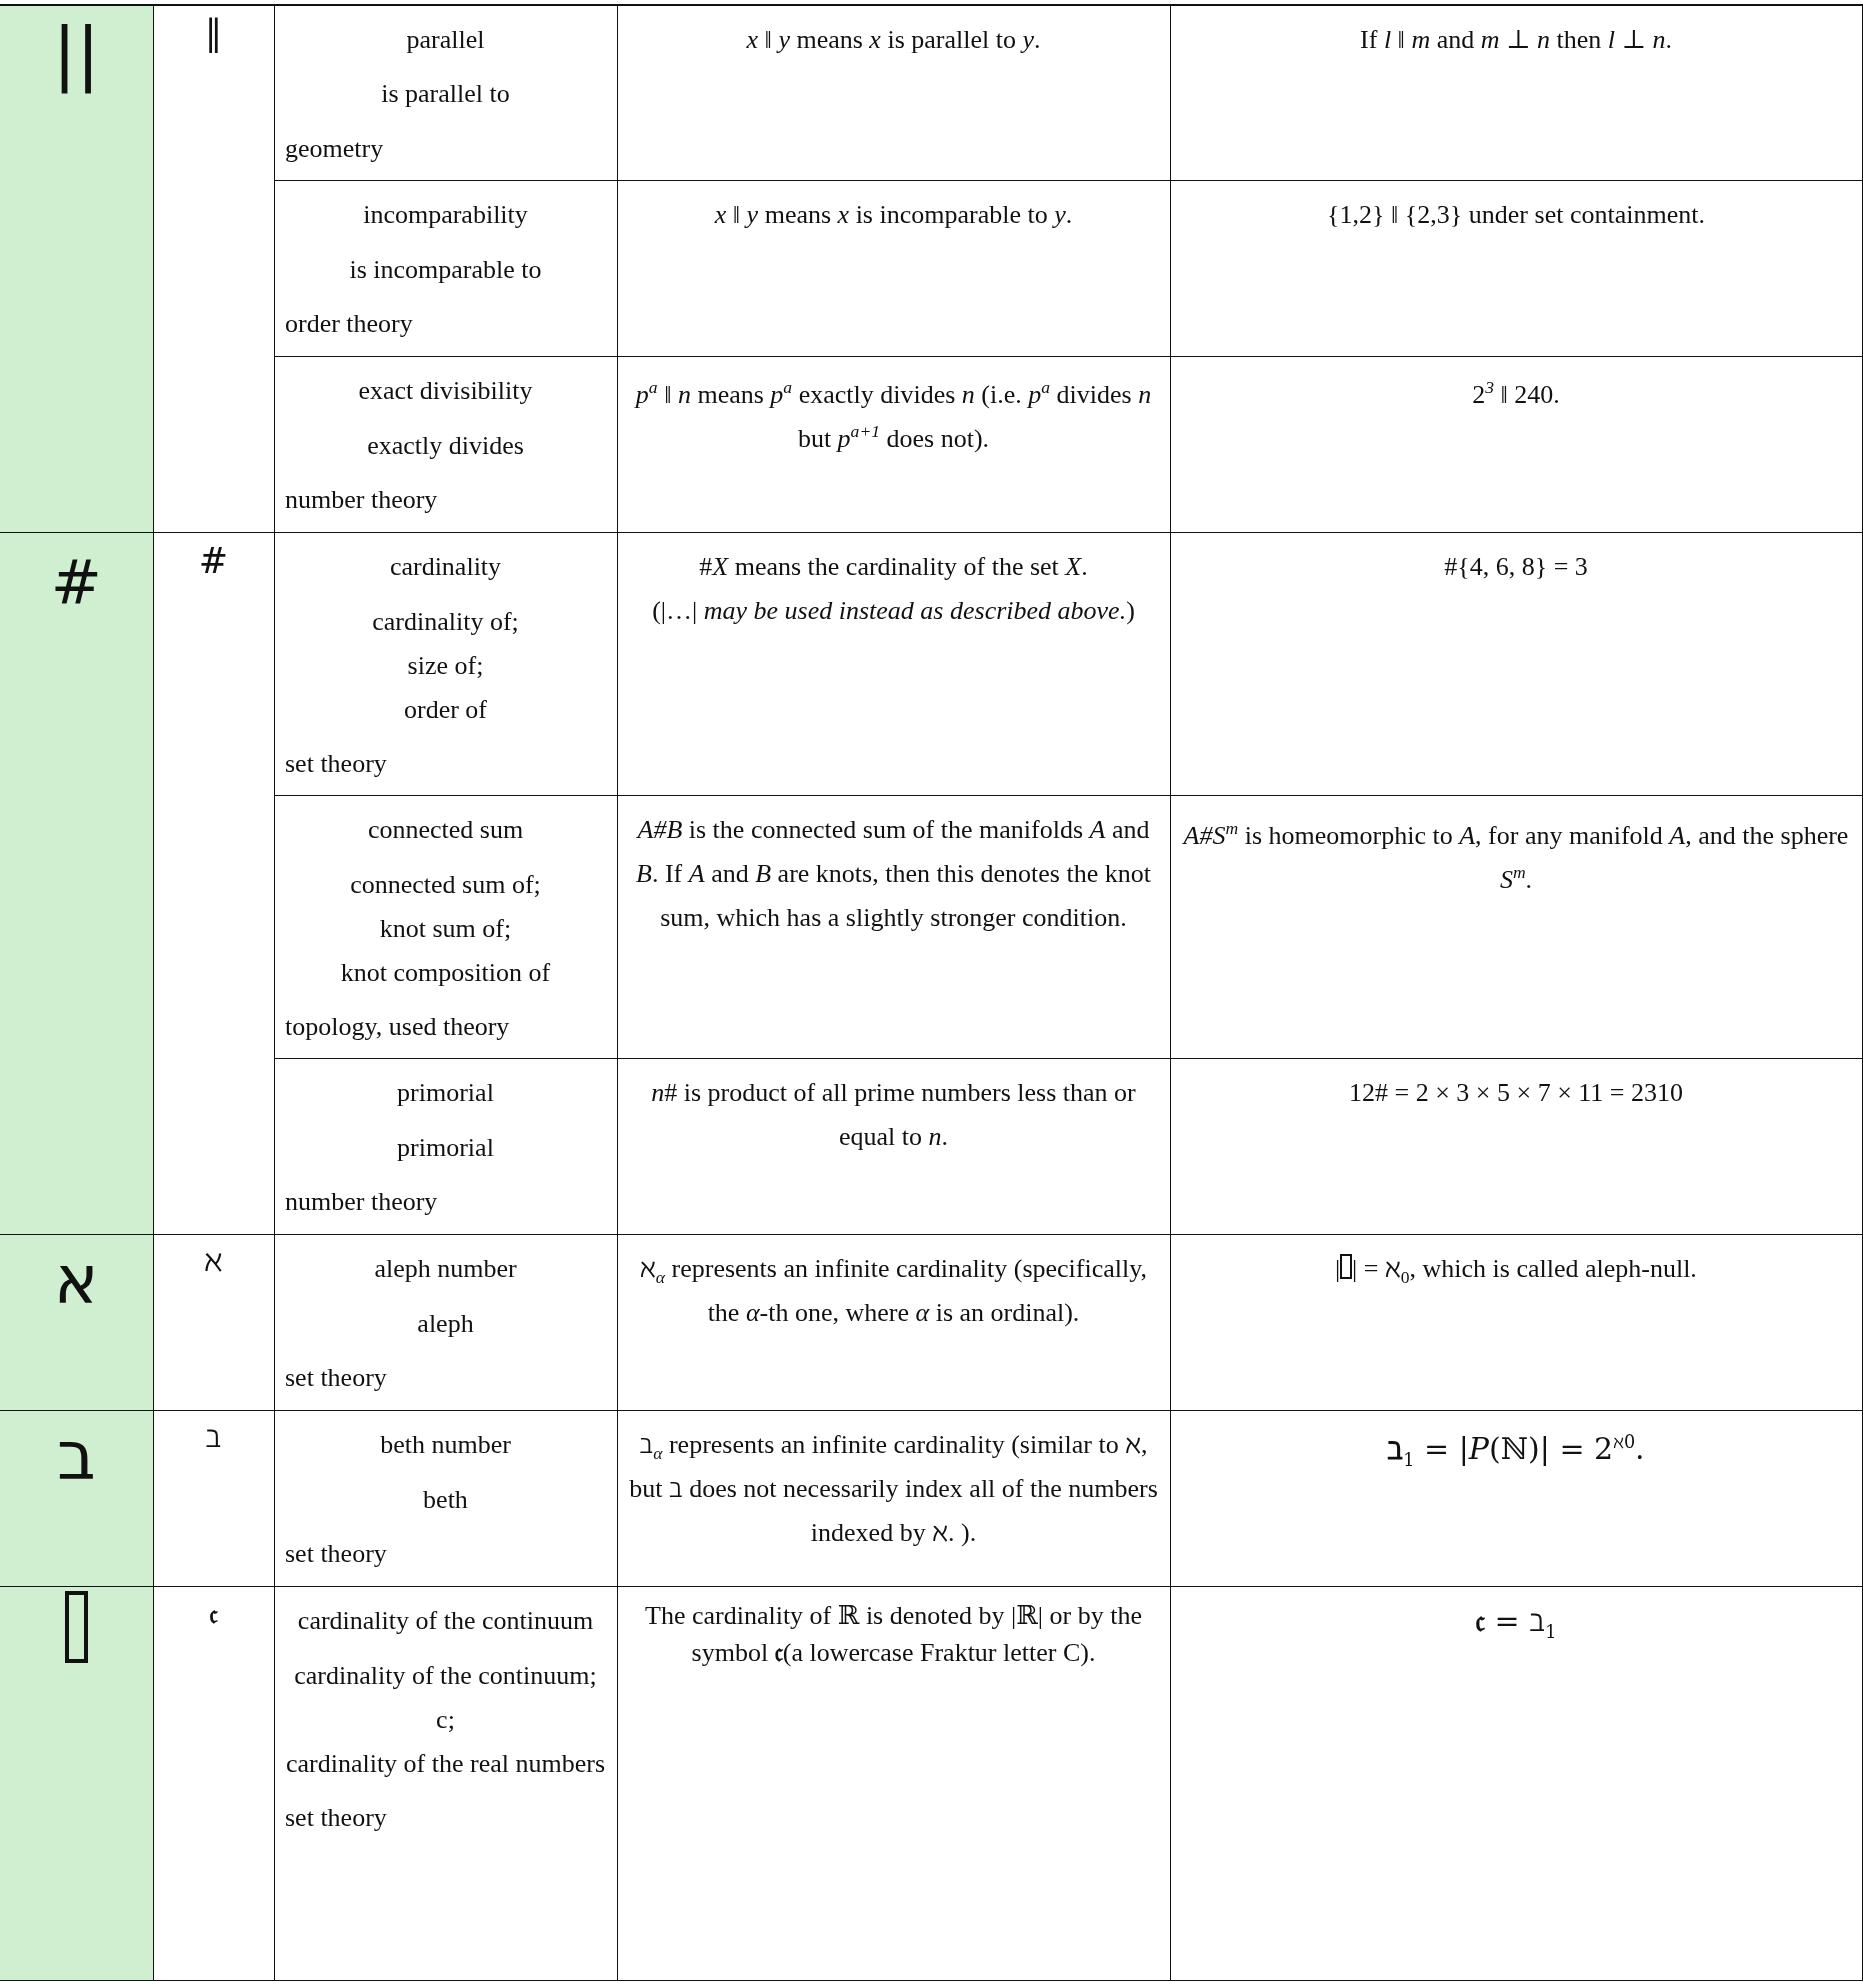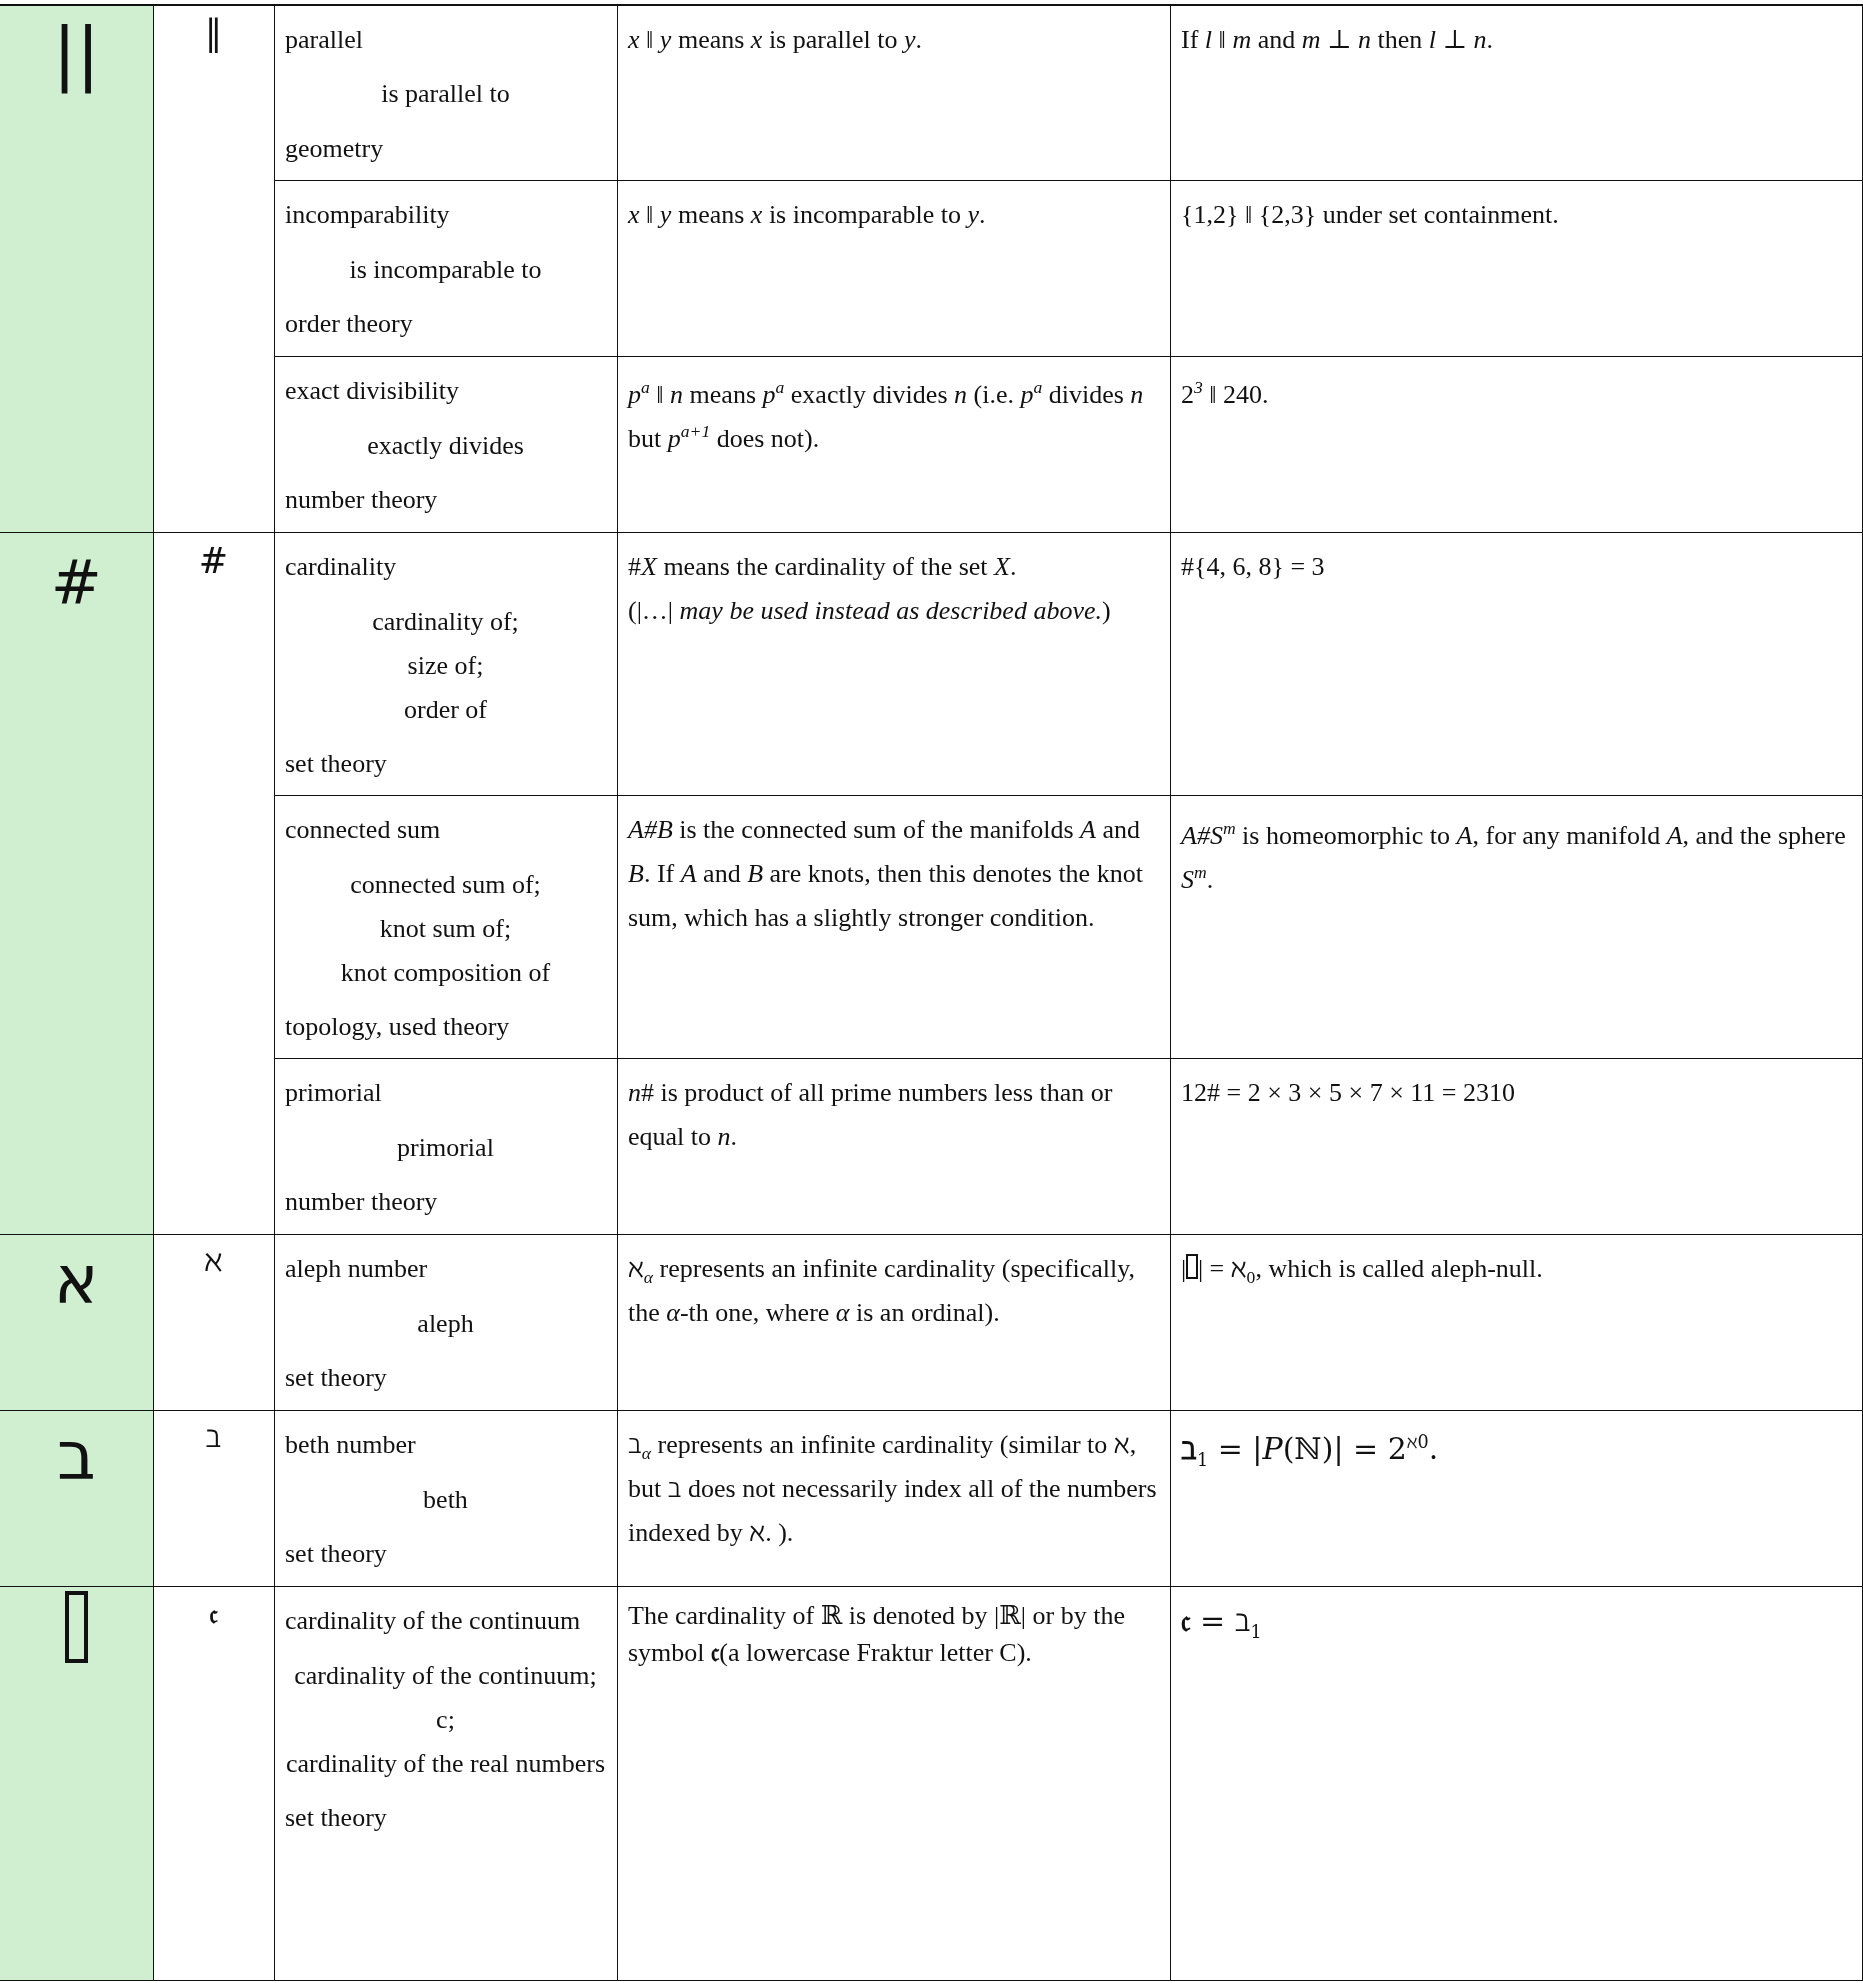--- a/index.html
+++ b/index.html
@@ -7,25 +7,25 @@
          font-family: "Liberation Serif", "DejaVu Serif", serif; color: #111; }
   table.symtab { position: absolute; left: 0; top: 3.5px; border-collapse: collapse;
                  table-layout: fixed; width: 1862px; }
   table.symtab td { border: 1.8px solid #111; vertical-align: top; padding: 0; }
   table.symtab tr:first-child td { border-top: 2.6px solid #111; }
   td.big { background: #d0efd0; border-left: none !important; text-align: center; }
   td.small { text-align: center; }
   .bigsym { font-family: "DejaVu Sans", sans-serif; font-size: 70px; line-height: 1; display: inline-block; margin-top: 12.3px; }
   .smallsym { font-family: "DejaVu Serif", serif; font-size: 35px; line-height: 1; display: inline-block; margin-top: 10.5px; }
   .name-cell { padding: 12.3px 10.5px 0 10.5px !important; font-size: 26px; line-height: 44px; }
-  .name-cell .title { text-align: left; }
+  .name-cell .title { text-align: center; }
   .name-cell .reading { text-align: center; line-height: 44px; }
   .name-cell .reading.gap { margin-top: 10.5px; }
   .name-cell .field { margin-top: 10.5px; }
-  .desc-cell, .ex-cell { padding: 12.3px 10.5px 0 10.5px !important; font-size: 26px; line-height: 44px; }
+  .desc-cell, .ex-cell { padding: 12.3px 10.5px 0 10.5px !important; font-size: 26px; line-height: 44px; text-align: center; }
   .ital { font-style: italic; }
   sup, sub { font-size: 17.6px; line-height: 0; }
   .boxglyph { display: inline-block; width: 0.45em; height: 0.95em; border: 2.6px solid #111; box-sizing: border-box; vertical-align: -0.05em; }
   .bigbox { display: inline-block; width: 23px; height: 72px; border: 4.4px solid #111; box-sizing: border-box; margin-top: 3.5px; }
   .frak { font-weight: bold; font-family: "DejaVu Serif", serif; }
   .mathex { font-family: "DejaVu Serif", serif; font-size: 30px; }
 </style>
 </head>
 <body>
 

